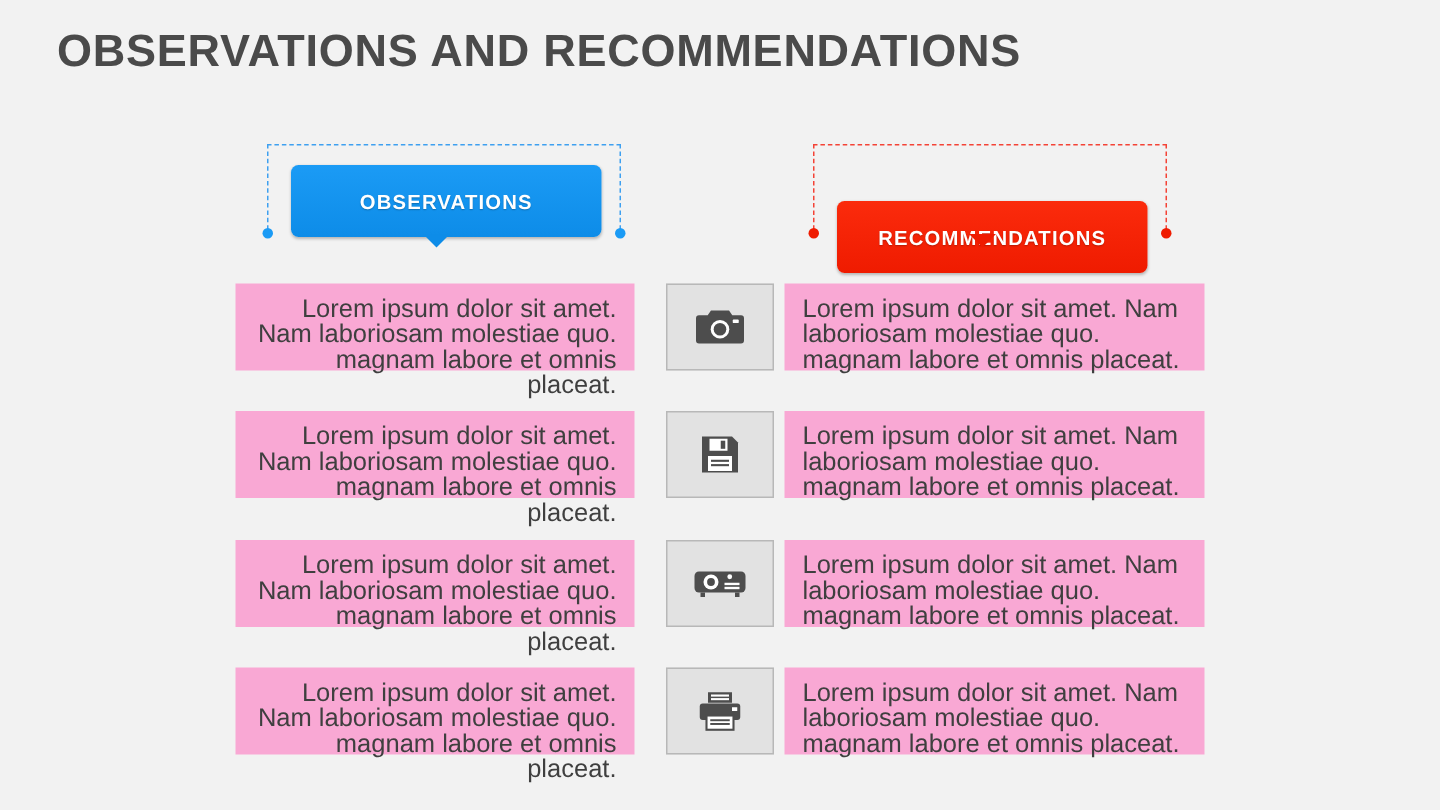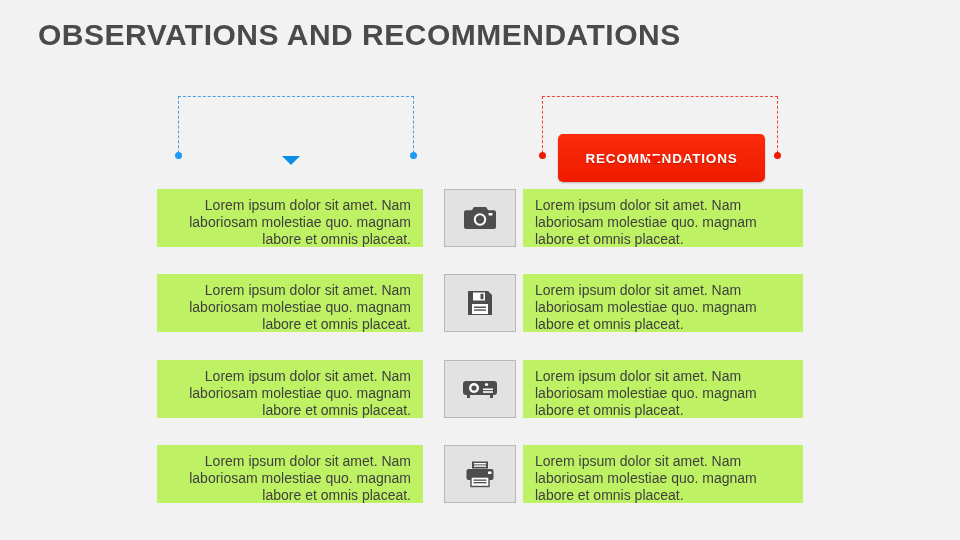--- a/index.html
+++ b/index.html
@@ -105,24 +105,24 @@
   .row {
     position: absolute;
     left: 0;
     width: 960px;
     height: 58px;
   }
   .cell {
     position: absolute;
     top: 0;
     height: 58px;
-    background: #bef264;
+    background: #f9a8d4;
     box-sizing: border-box;
     padding: 8px 12px;
-    font-size: 14px;
+    font-size: 17px;
     line-height: 17px;
     color: #3f3f3f;
   }
   .cell.left  { left: 157px; width: 266px; text-align: right; }
   .cell.right { left: 523px; width: 280px; text-align: left; }
 
   .icon-box {
     position: absolute;
     left: 444px;
     top: 0;
@@ -139,20 +139,23 @@
 </style>
 </head>
 <body>
 
 <div class="slide">
 
   <div class="title">OBSERVATIONS AND RECOMMENDATIONS</div>
 
   <div class="banner-wrap left">
     <div class="dashed"></div>
+    <div class="banner">
+      <span class="banner-label">OBSERVATIONS</span>
+    </div>
     <div class="pointer"></div>
     <div class="dot l"></div>
     <div class="dot r"></div>
   </div>
 
   <div class="banner-wrap right">
     <div class="dashed"></div>
     <div class="banner">
       <span class="banner-label">RECOMMENDATIONS</span>
     </div>

